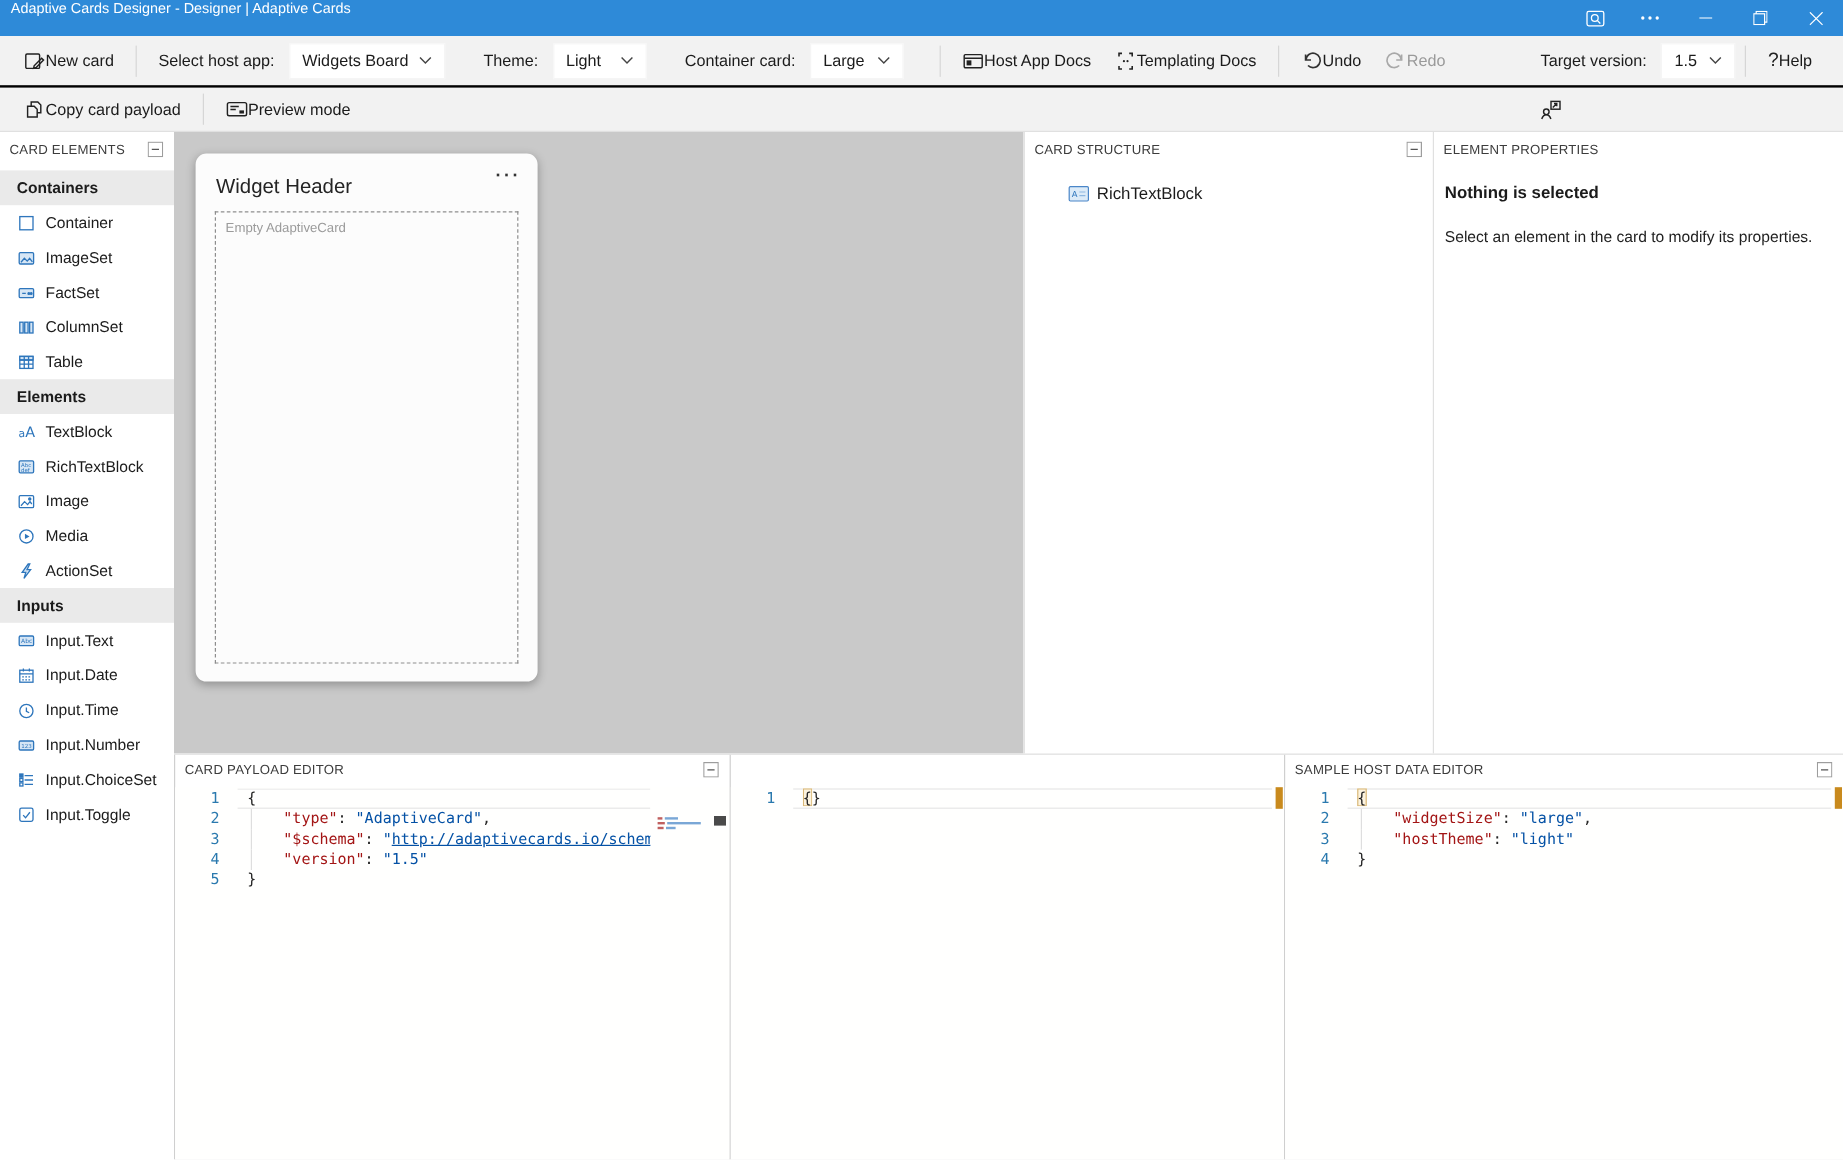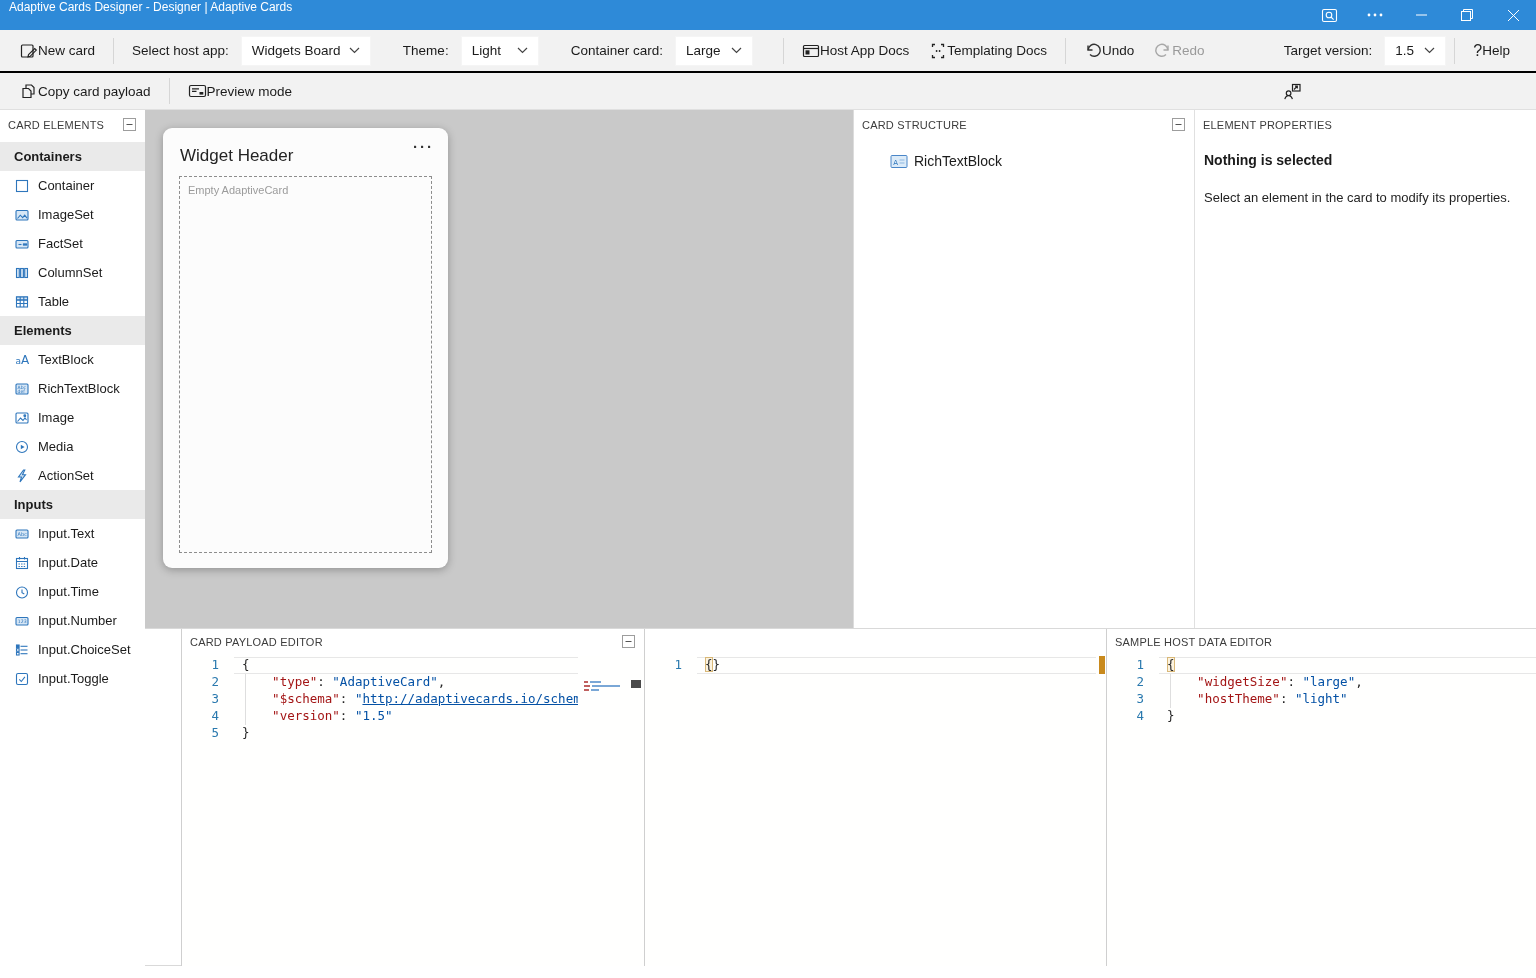--- a/index.html
+++ b/index.html
@@ -51,21 +51,21 @@
   .structure{left:853px;width:341px;border-left:1px solid #dcdcdc;}
   .properties{left:1194px;width:364px;border-left:1px solid #e0e0e0;}
   .tree-item{position:absolute;left:36px;top:43px;display:flex;align-items:center;gap:6px;
              font-size:14px;cursor:pointer;}
   .props-heading{position:absolute;left:9px;top:151px;font-size:14px;font-weight:bold;}
   .properties .props-heading{top:42px;}
   .props-msg{position:absolute;left:9px;top:80px;font-size:13px;color:#1f1f1f;}
   
   .bottom{position:absolute;left:145px;top:628px;width:1391px;height:338px;background:#fff;
           border-top:1px solid #d9d9d9;border-bottom:1px solid #d9d9d9;box-sizing:border-box;}
-  .ed-panel{position:absolute;top:0;height:337px;background:#fff;box-sizing:border-box;margin-left:36px;}
+  .ed-panel{position:absolute;top:0;height:337px;background:#fff;box-sizing:border-box;}
   .ed-payload{left:0;width:463px;border-left:1px solid #cfcfcf;}
   .ed-sample{left:463px;width:462px;border-left:1px solid #cfcfcf;}
   .ed-host{left:925px;width:466px;border-left:1px solid #cfcfcf;}
   .ed-head{position:relative;height:27px;}
   .ed-title{position:absolute;left:8px;top:7px;font-size:11px;color:#3c3c3c;letter-spacing:.2px;}
   .ed-body{position:absolute;left:0;top:27px;right:0;bottom:0;background:#FFFFFE;
            font-family:"DejaVu Sans Mono","Liberation Mono",monospace;font-size:12.5px;}
   .ed-lines{position:absolute;left:0;top:1px;right:0;bottom:0;}
   .clip .ed-lines{right:66px;overflow:hidden;}
   .ed-line{position:relative;height:17px;}

